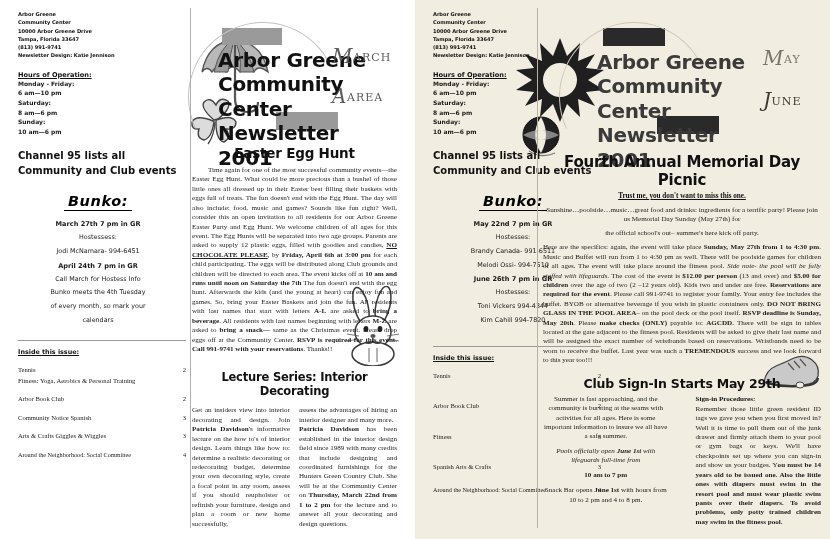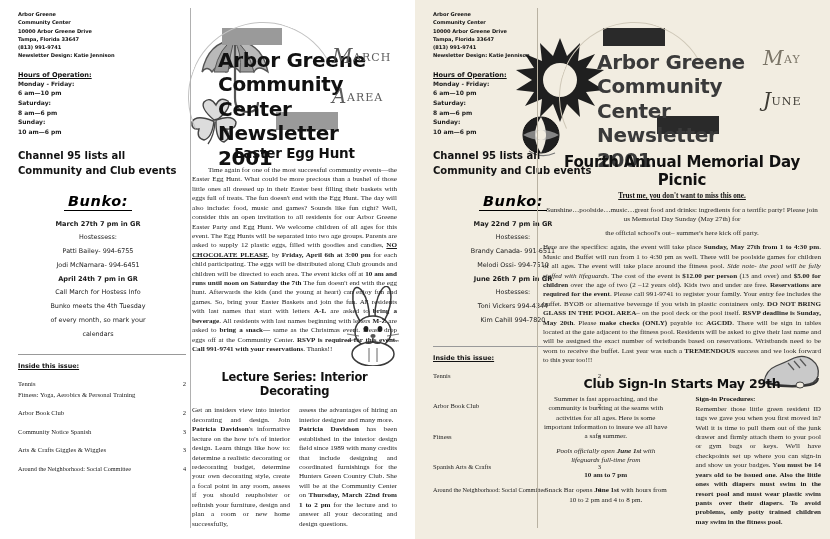--- a/index.html
+++ b/index.html
@@ -293,21 +293,20 @@
         <div class="channel">
           <div>Channel 95 lists all</div>
           <div>Community and Club events</div>
         </div>
 
         <div class="bunko-wrap">
           <div class="bunko-title">Bunko:</div>
           <div style="margin-top:6px;">
             <div class="bunko-line b">March 27th 7 pm in GR</div>
             <div class="bunko-line">Hostessess:</div>
-            <div class="bunko-line">Patti Bailey- 994-6755</div>
             <div class="bunko-line">Jodi McNamara- 994-6451</div>
             <div class="bunko-line b">April 24th 7 pm in GR</div>
             <div class="bunko-line">Call March for Hostess Info</div>
             <div class="bunko-line">Bunko meets the 4th Tuesday</div>
             <div class="bunko-line">of every month, so mark your</div>
             <div class="bunko-line">calendars</div>
           </div>
         </div>
 
         <div class="inside-box">

